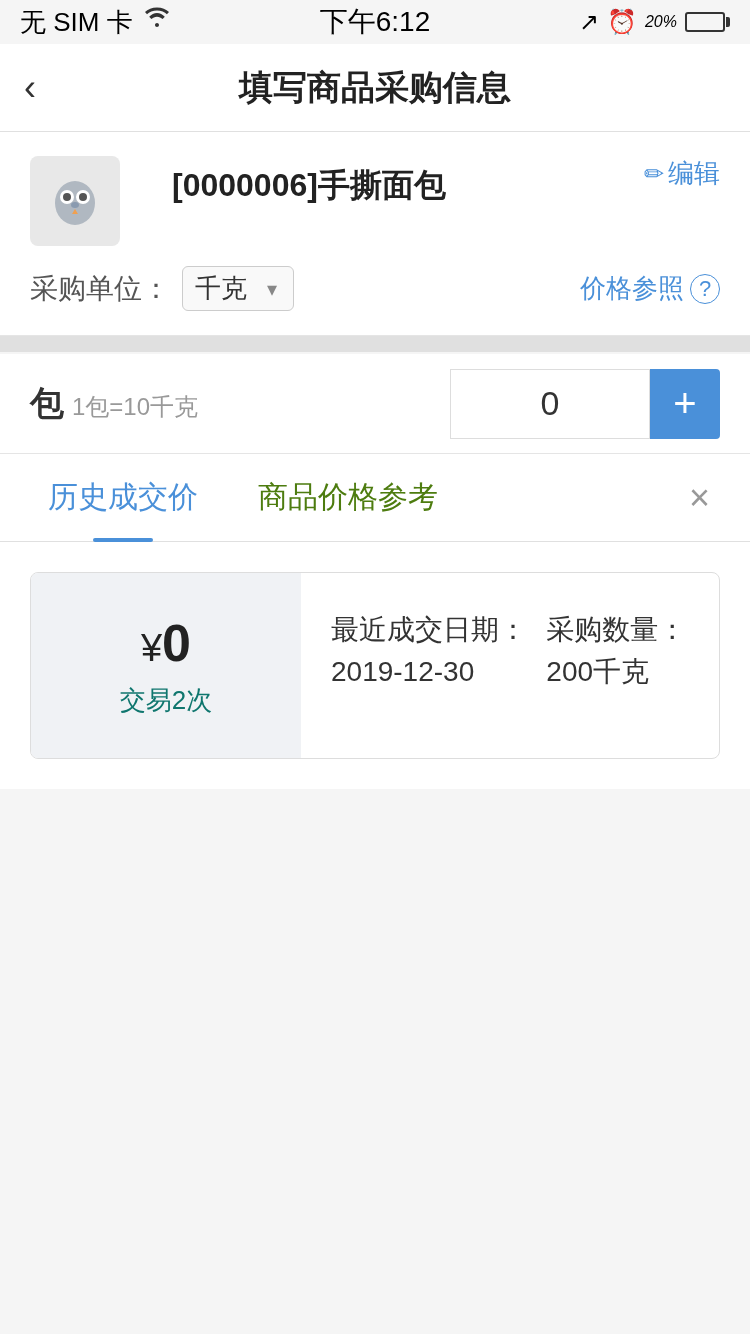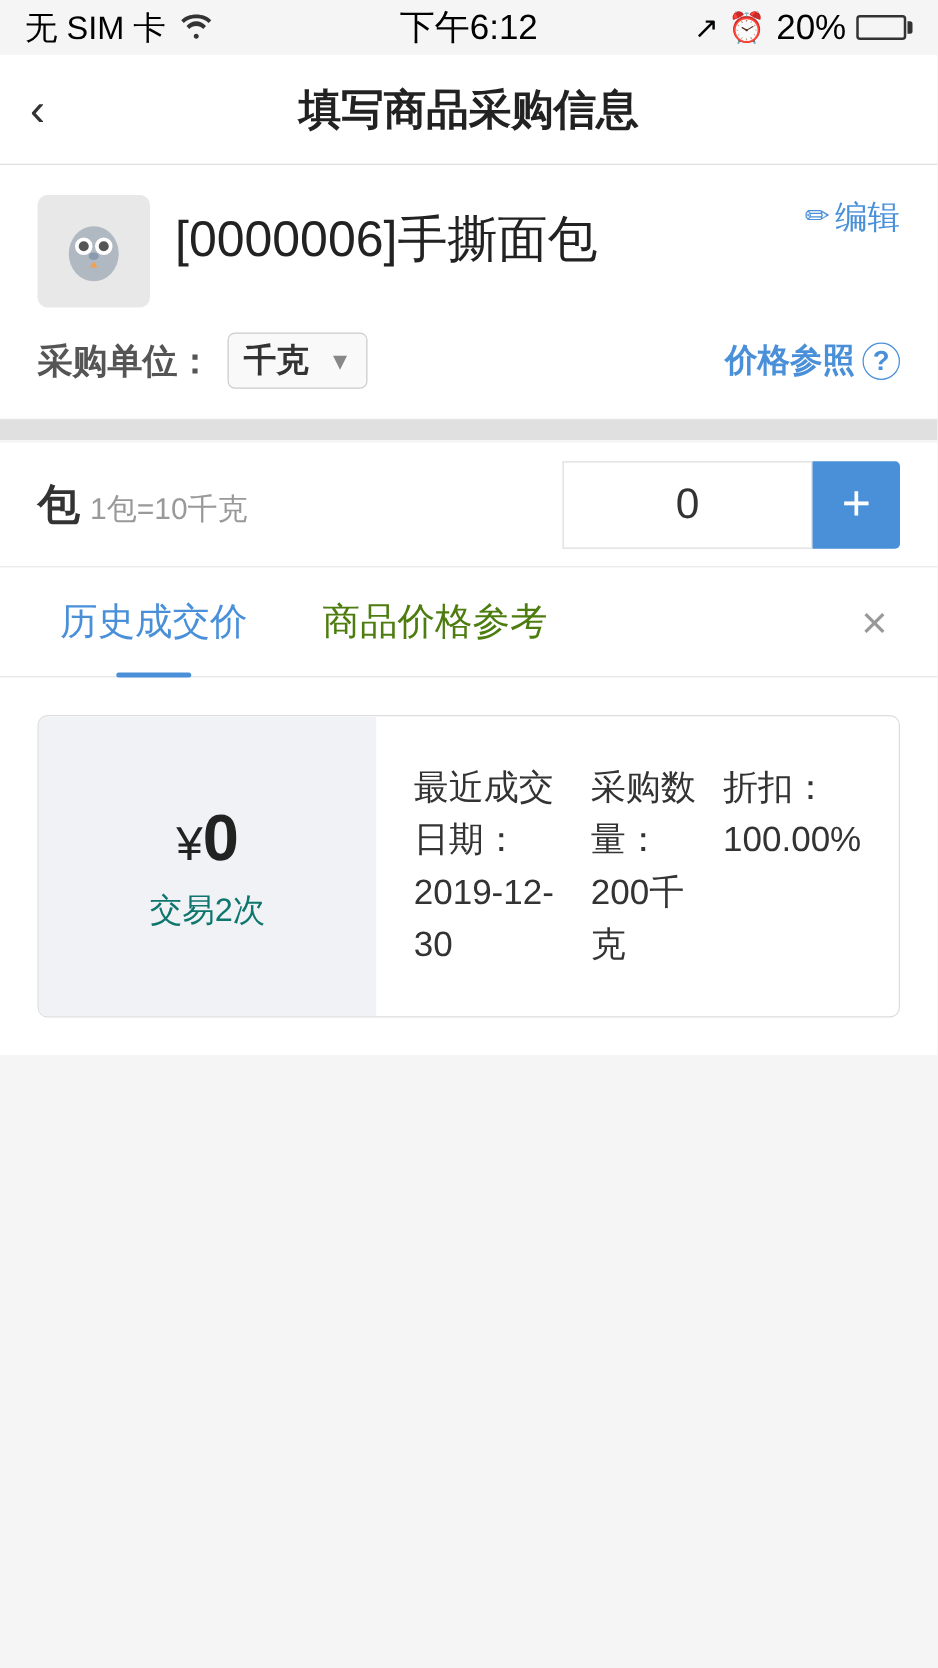--- a/index.html
+++ b/index.html
@@ -19,21 +19,21 @@
       background: #f5f5f5;
       display: flex;
       align-items: center;
       justify-content: space-between;
       padding: 0 20px;
       font-size: 26px;
       font-weight: 500;
     }
     .status-left {
       display: flex;
-      align-items: flex-end;
+      align-items: flex-start;
       gap: 8px;
       font-size: 26px;
     }
     .status-center {
       font-size: 28px;
       font-weight: 500;
       position: absolute;
       left: 50%;
       transform: translateX(-50%);
     }
@@ -121,43 +121,43 @@
       display: flex;
       align-items: center;
       justify-content: center;
       flex-shrink: 0;
     }
     .owl-icon {
       width: 60px;
       height: 60px;
     }
     .product-name {
-      font-size: 40px;
+      font-size: 32px;
       color: #222;
-      font-weight: 400;
+      font-weight: 700;
       padding-top: 8px;
+      margin-left: 32px;
     }
     .edit-btn {
       color: #4a90d9;
       font-size: 26px;
       display: flex;
       align-items: center;
       gap: 4px;
       cursor: pointer;
       white-space: nowrap;
     }
     .edit-btn .pencil-icon {
       font-size: 24px;
     }
 
     .product-bottom-row {
       display: flex;
       align-items: center;
       justify-content: space-between;
-      font-weight: bold;
     }
     .unit-row {
       display: flex;
       align-items: center;
       gap: 12px;
       font-size: 28px;
       color: #555;
     }
     .unit-select {
       border: 1px solid #ccc;
@@ -361,21 +361,21 @@
     <span>
       <svg width="32" height="24" viewBox="0 0 32 24">
           <path d="M16 18c1.1 0 2 .9 2 2s-.9 2-2 2-2-.9-2-2 .9-2 2-2zm-5.6-3.9c1.4-1.5 3.4-2.4 5.6-2.4s4.2.9 5.6 2.4l2.2-2.4C21.6 9.4 18.9 8 16 8s-5.6 1.4-7.8 3.7l2.2 2.4zm-4.4-4.8C8.2 7.1 11.9 5.5 16 5.5s7.8 1.6 9.9 3.8L28 7.1C25.3 4.2 20.9 2.5 16 2.5S6.7 4.2 4 7.1l2 2.2z" fill="#333"></path>
         </svg>
     </span>
   </div>
   <span class="status-center">下午6:12</span>
   <div class="status-right">
     <span style="font-size:24px;">↗</span>
     <span style="font-size:24px;">⏰</span>
-    <span style="font-size:28px;">20%</span>
+    <span style="font-size:16px;font-style:italic;">20%</span>
     <span class="battery-icon">
       <span class="battery-body"><span class="battery-fill"></span></span>
         <span class="battery-tip"></span>
     </span>
   </div>
 </div>
 
 <div class="header">
   <span class="header-back">‹</span>
   <span class="header-title">填写商品采购信息</span>
@@ -456,20 +456,17 @@
       </div>
       <div class="history-trades">交易2次</div>
     </div>
     <div class="history-right">
       <div class="history-detail-row">
         <span>最近成交日期：</span><span>2019-12-30</span>
       </div>
       <div class="history-detail-row">
         <span>采购数量：</span><span>200千克</span>
       </div>
-      <div class="history-detail-row">
-        <span>折扣：</span><span>100.00%</span>
-      </div>
     </div>
   </div>
 </div>
 
 <div class="bottom-area"></div>
 
 </body></html>

